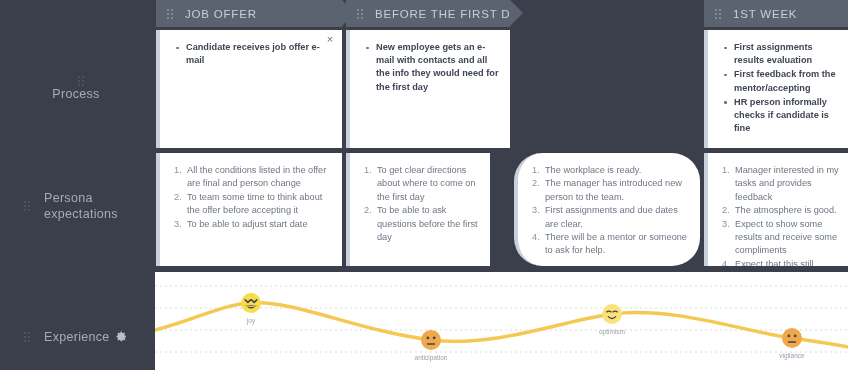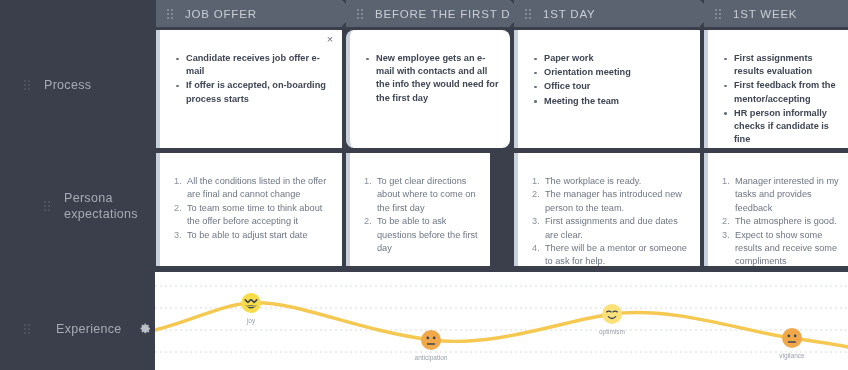--- a/index.html
+++ b/index.html
@@ -71,21 +71,21 @@
     background: #ffffff;
     border-left: 4px solid #c9d2dc;
     overflow: hidden;
   }
   .card-close {
     position: absolute; right: 6px; top: 3px;
     width: 12px; height: 12px;
     color: #6b7280; font-size: 11px; line-height: 12px; text-align: center;
     cursor: pointer;
   }
-  .card-body { padding: 22px 10px 8px 14px; }
+  .card-body { padding: 11px 10px 8px 14px; }
 
   ul.blist { list-style: none; }
   ul.blist li {
     position: relative; padding-left: 12px;
     font-size: 9.2px; line-height: 13.2px;
     font-weight: bold; color: #3f4654;
     margin-bottom: 1px;
   }
   ul.blist li::before {
     content: ""; position: absolute; left: 2px; top: 5.5px;
@@ -118,46 +118,46 @@
     font-size: 6.5px; color: #9aa0ab; white-space: nowrap;
   }
 </style>
 </head>
 <body>
 
 <div id="app">
 
   <div class="rail">
 
-    <div class="rail-row" style="top:76px;height:18px;">
+    <div class="rail-row" style="top:76px;height:18px;flex-direction:column;">
       <span class="rail-handle">
         <i></i>
           <i></i>
           <i></i>
           <i></i>
           <i></i>
           <i></i>
       </span>
       <span class="rail-label">Process</span>
     </div>
 
-    <div class="rail-row" style="top:190px;height:32px;padding-left:20px;">
+    <div class="rail-row" style="top:190px;height:32px;">
       <span class="rail-handle">
         <i></i>
           <i></i>
           <i></i>
           <i></i>
           <i></i>
           <i></i>
       </span>
       <span class="rail-label">Persona
 expectations</span>
     </div>
 
-    <div class="rail-row" style="top:320px;height:18px;gap:12px;">
+    <div class="rail-row" style="top:328px;height:18px;">
       <span class="rail-handle">
         <i></i>
           <i></i>
           <i></i>
           <i></i>
           <i></i>
           <i></i>
       </span>
       <span class="rail-label">Experience</span>
       <span class="gear">
@@ -186,105 +186,83 @@
       <span class="hdr-handle">
         <i></i>
           <i></i>
           <i></i>
           <i></i>
           <i></i>
           <i></i>
       </span>
       <span class="hdr-title">BEFORE THE FIRST DAY</span>
     </div>
-    <div class="hdr" style="left:362px;width:186px;">
-      <span class="hdr-handle">
-        <i></i>
-          <i></i>
-          <i></i>
-          <i></i>
-          <i></i>
-          <i></i>
-      </span>
-      <span class="hdr-title">1ST DAY</span>
-    </div>
     <div class="hdr" style="left:552px;width:148px;">
       <span class="hdr-handle">
         <i></i>
           <i></i>
           <i></i>
           <i></i>
           <i></i>
           <i></i>
       </span>
       <span class="hdr-title">1ST WEEK</span>
     </div>
   </div>
 
   <div class="board">
 
     <div class="card" style="left:4px;top:3px;width:186px;height:118px;">
       <span class="card-close">×</span>
       <div class="card-body">
         <ul class="blist">
           <li>Candidate receives job offer e-mail</li>
-          <li>If offer is accepted, on-boarding process starts</li>
         </ul>
       </div>
     </div>
 
-    <div class="card" style="left:194px;top:3px;width:164px;height:118px;border-radius:8px;">
+    <div class="card" style="left:194px;top:3px;width:164px;height:118px;">
       <div class="card-body">
         <ul class="blist">
           <li>New employee gets an e-mail with contacts and all the info they would need for the first day</li>
         </ul>
       </div>
     </div>
 
-    <div class="card" style="left:362px;top:3px;width:186px;height:118px;">
-      <div class="card-body">
-        <ul class="blist">
-          <li>Paper work</li>
-          <li>Orientation meeting</li>
-          <li>Office tour</li>
-          <li>Meeting the team</li>
-        </ul>
-      </div>
-    </div>
 
     <div class="card" style="left:552px;top:3px;width:148px;height:118px;">
       <div class="card-body">
         <ul class="blist">
           <li>First assignments results evaluation</li>
           <li>First feedback from the mentor/accepting</li>
           <li>HR person informally checks if candidate is fine</li>
         </ul>
       </div>
     </div>
 
     <div class="card" style="left:4px;top:126px;width:186px;height:113px;">
       <div class="card-body">
         <ol class="nlist">
-          <li>All the conditions listed in the offer are final and cannot change</li>
+          <li>All the conditions listed in the offer are final and person change</li>
           <li>To team some time to think about the offer before accepting it</li>
           <li>To be able to adjust start date</li>
         </ol>
       </div>
     </div>
 
     <div class="card" style="left:194px;top:126px;width:144px;height:113px;">
       <div class="card-body">
         <ol class="nlist">
           <li>To get clear directions about where to come on the first day</li>
           <li>To be able to ask questions before the first day</li>
         </ol>
       </div>
     </div>
 
-    <div class="card" style="left:362px;top:126px;width:186px;height:113px;">
+    <div class="card" style="left:362px;top:126px;width:186px;height:113px;border-radius:28px;">
       <div class="card-body">
         <ol class="nlist">
           <li>The workplace is ready.</li>
           <li>The manager has introduced new person to the team.</li>
           <li>First assignments and due dates are clear.</li>
           <li>There will be a mentor or someone to ask for help.</li>
         </ol>
       </div>
     </div>
 

